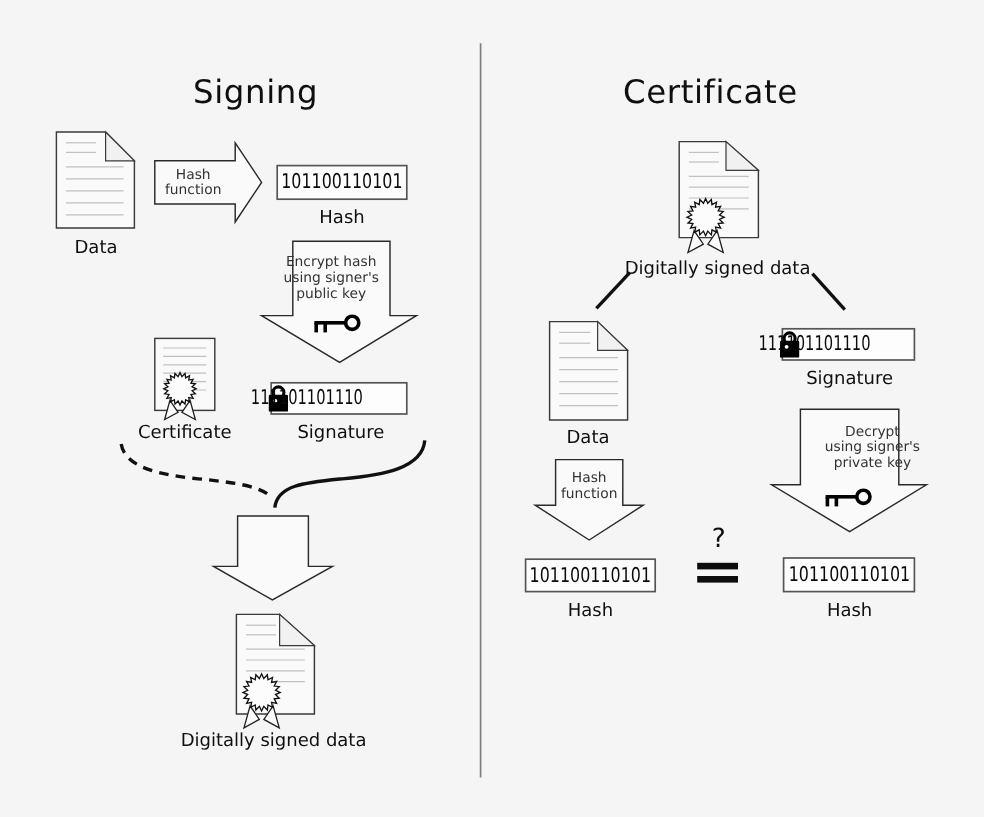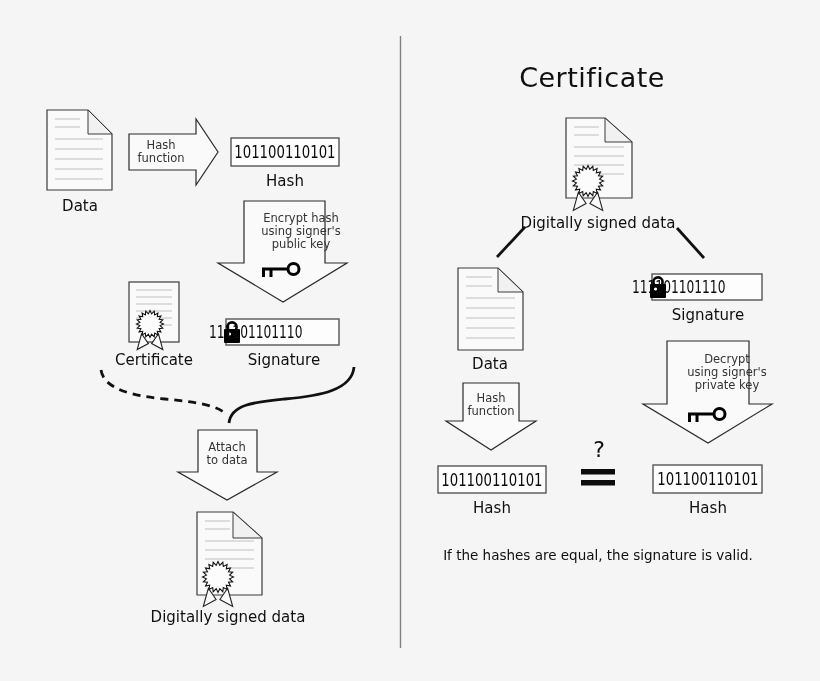--- a/index.html
+++ b/index.html
@@ -160,45 +160,42 @@
 
     <rect x="438" y="466" width="108" height="27" fill="#fdfdfd" stroke="#555" stroke-width="1.4"></rect>
     <rect x="653" y="465" width="109" height="28" fill="#fdfdfd" stroke="#555" stroke-width="1.4"></rect>
 
     <g fill="#0c0c0c">
       <rect x="581" y="469" width="34" height="5.5"></rect>
       <rect x="581" y="480" width="34" height="5.5"></rect>
     </g>
   </svg>
 
+  <div class="txt title" style="left:113px;top:62px;width:200px;">Signing</div>
   <div class="txt title" style="left:482px;top:62px;width:220px;">Certificate</div>
 
   <div class="txt small" style="left:121px;top:139px;width:80px;">
     <div>Hash</div>
     <div>function</div>
   </div>
   <div class="txt label" style="left:30px;top:197px;width:100px;">Data</div>
   <div class="binary-box" style="left:231px;top:138px;width:108px;height:28px;">
       <span>101100110101</span>
     </div>
   <div class="txt label" style="left:235px;top:172px;width:100px;">Hash</div>
-  <div class="txt small" style="left:231px;top:212px;width:140px;">
+  <div class="txt small" style="left:206px;top:212px;width:140px;">
     <div>Encrypt hash</div>
     <div>using signer's</div>
     <div>public key</div>
   </div>
   <div class="txt label" style="left:94px;top:351px;width:120px;">Certificate</div>
   <div class="binary-box with-lock" style="left:226px;top:319px;width:113px;height:26px;">
       <span>111101101110</span>
     </div>
   <div class="txt label" style="left:234px;top:351px;width:100px;">Signature</div>
-  <div class="txt small" style="left:177px;top:441px;width:100px;">
-    <div>Attach</div>
-    <div>to data</div>
-  </div>
   <div class="txt label" style="left:128px;top:608px;width:200px;">Digitally signed data</div>
 
   <div class="txt label" style="left:498px;top:214px;width:200px;">Digitally signed data</div>
   <div class="txt label" style="left:440px;top:355px;width:100px;">Data</div>
   <div class="binary-box with-lock" style="left:652px;top:274px;width:110px;height:26px;">
       <span>111101101110</span>
     </div>
   <div class="txt label" style="left:658px;top:306px;width:100px;">Signature</div>
   <div class="txt small" style="left:451px;top:392px;width:80px;">
     <div>Hash</div>
@@ -211,15 +208,14 @@
   </div>
   <div class="binary-box" style="left:438px;top:466px;width:108px;height:27px;">
       <span>101100110101</span>
     </div>
   <div class="txt label" style="left:442px;top:499px;width:100px;">Hash</div>
   <div class="binary-box" style="left:653px;top:465px;width:109px;height:28px;">
       <span>101100110101</span>
     </div>
   <div class="txt label" style="left:658px;top:499px;width:100px;">Hash</div>
   <div class="txt qmark" style="left:588px;top:437px;width:22px;">?</div>
-  <div class="txt conclusion" style="left:438px;top:547px;width:320px;">If the hashes are equal, the signature is valid.</div>
 
 </div>
 
 </body></html>

